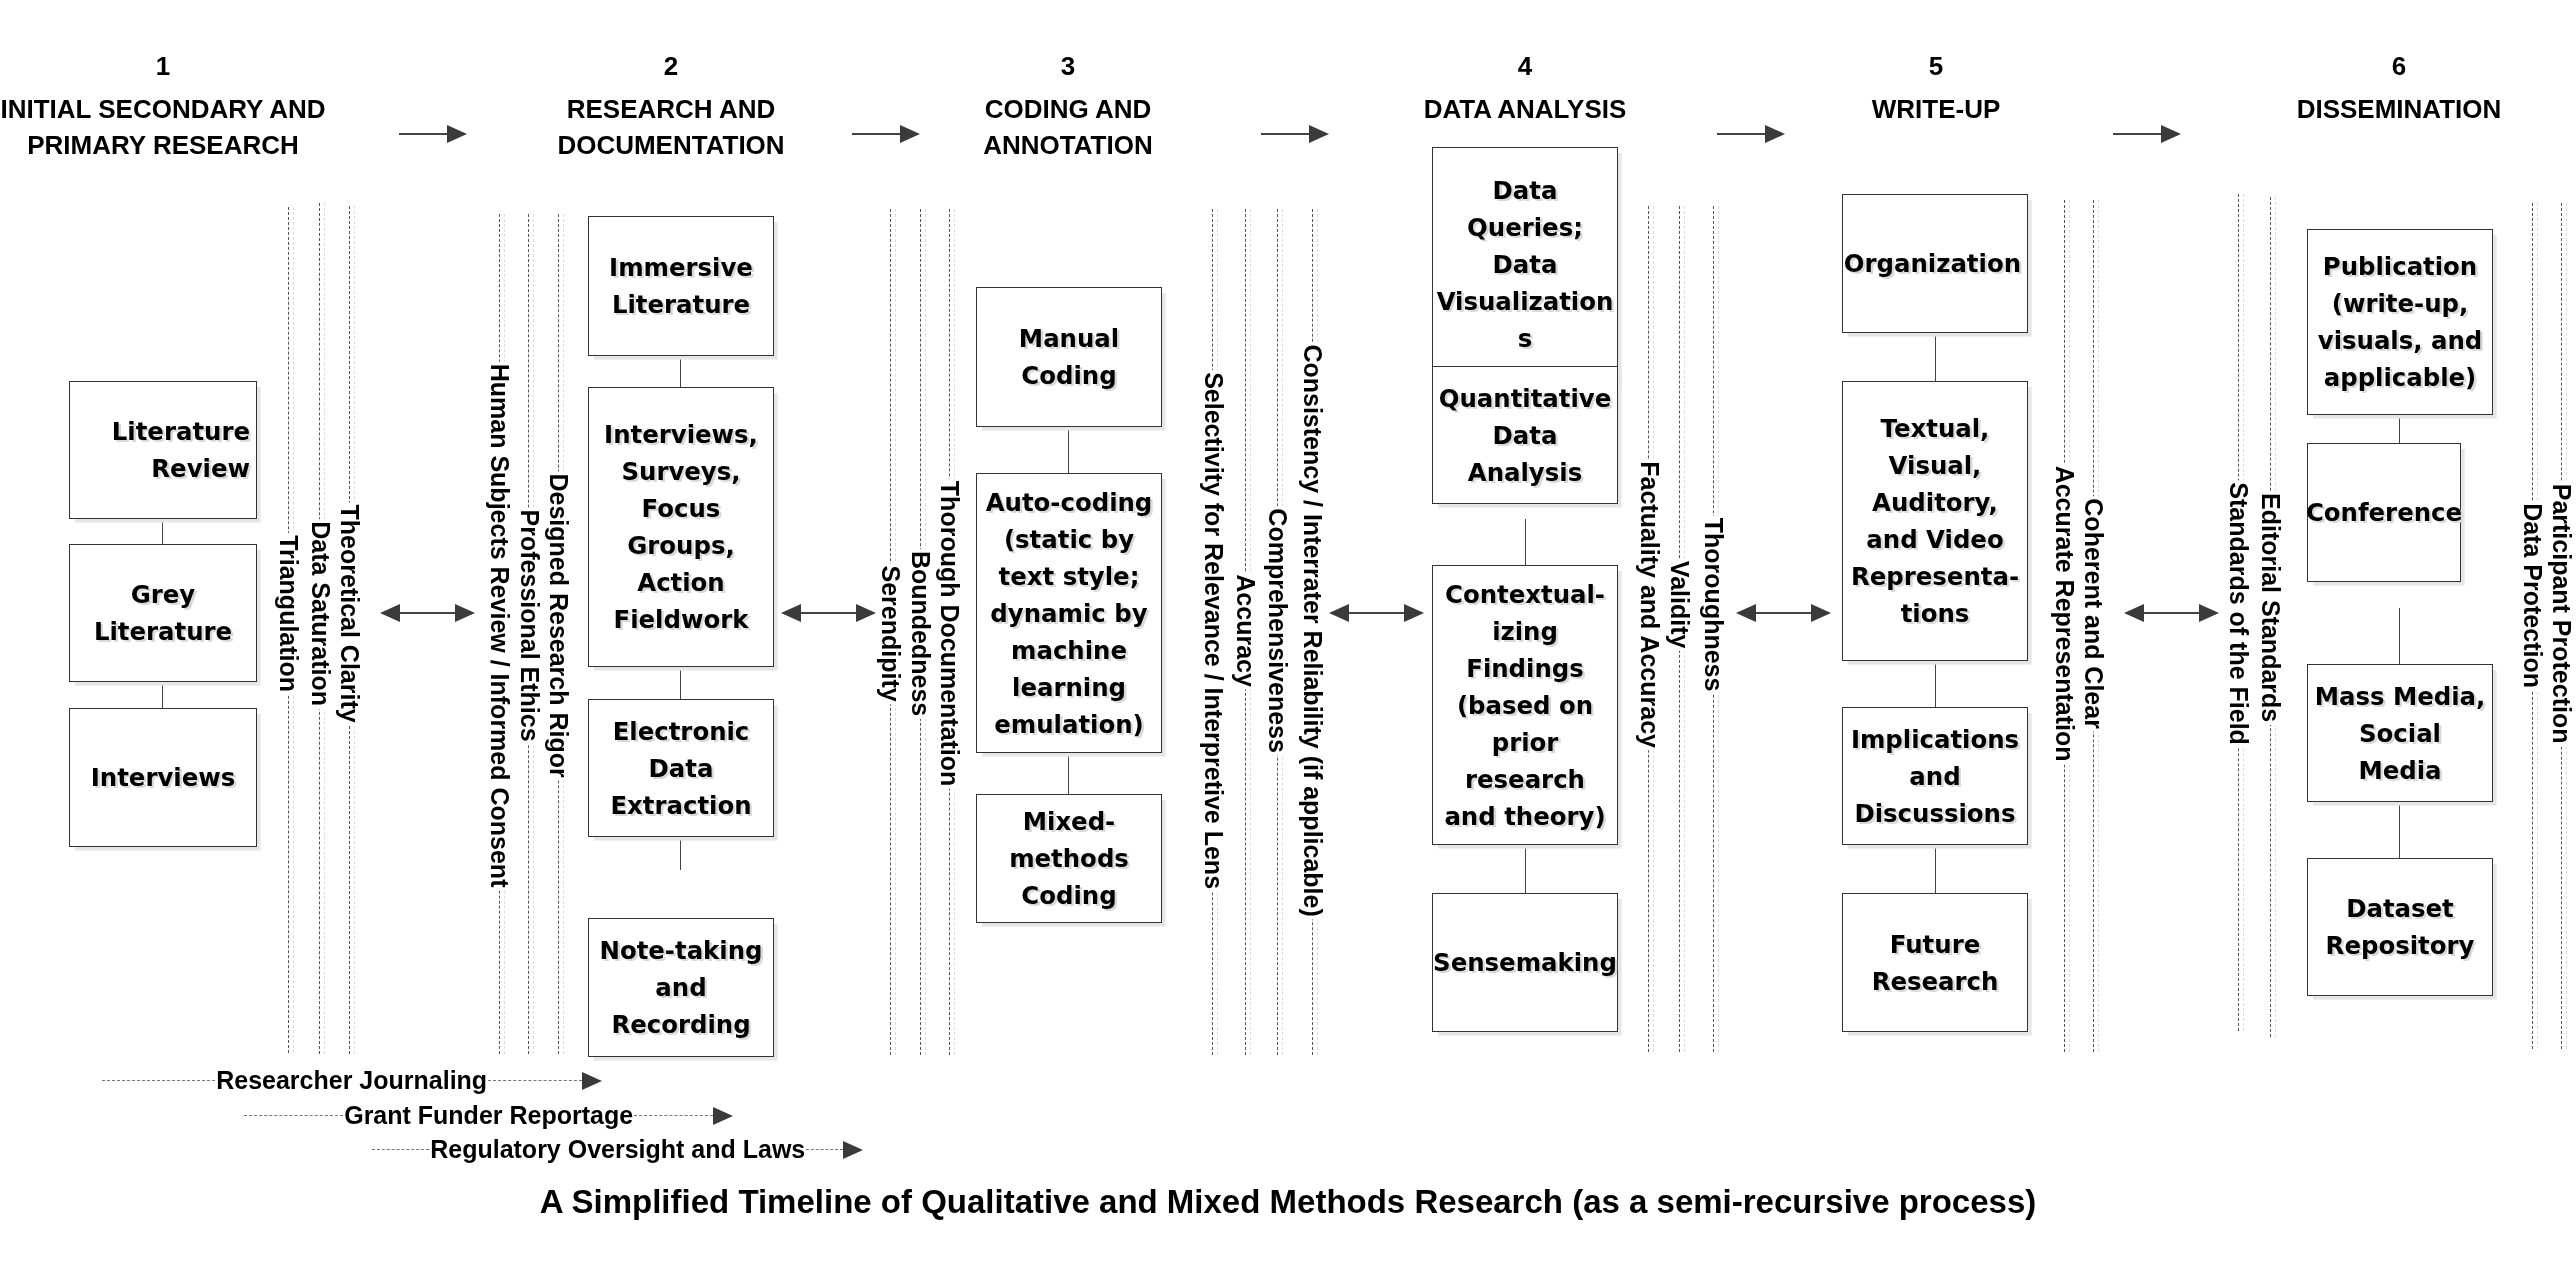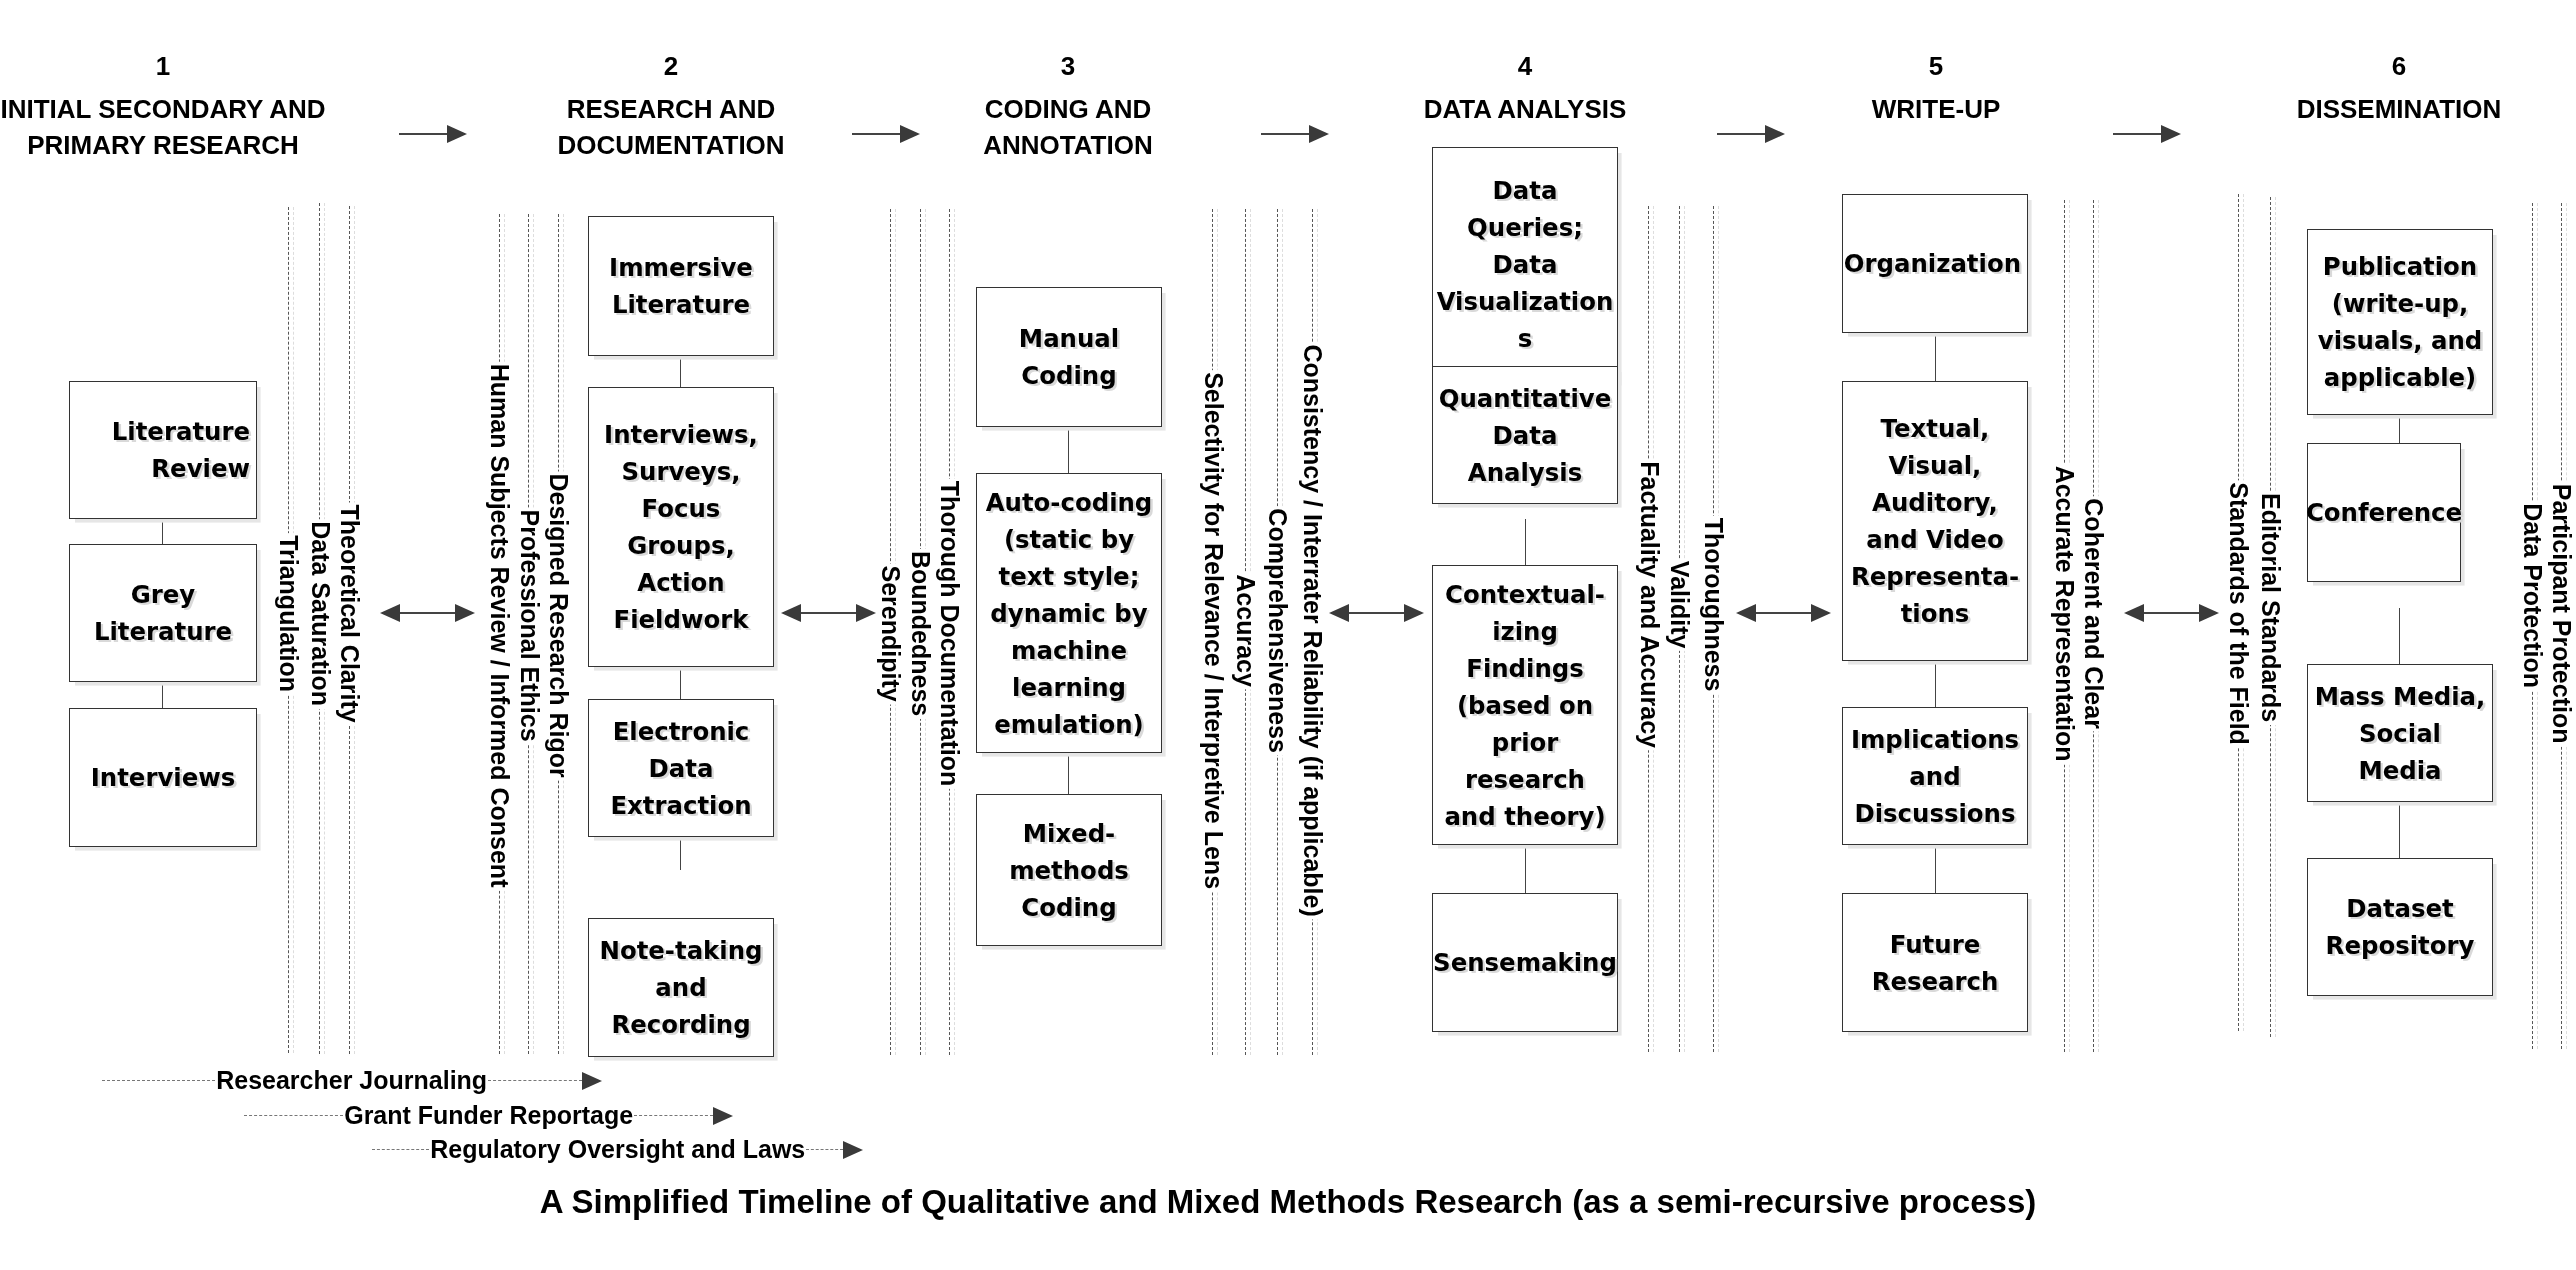--- a/index.html
+++ b/index.html
@@ -127,21 +127,21 @@
 <div class="vlabel" style="left:891px; top:634px;">Serendipity</div>
 
 <div class="conn" style="left:1068px; top:427px; height:46px;"></div>
 <div class="conn" style="left:1068px; top:753px; height:41px;"></div>
 <div class="box" style="left:976px; top:287px; width:186px; height:140px;">
     <span>Manual Coding</span>
   </div>
 <div class="box" style="left:976px; top:473px; width:186px; height:280px;">
     <span>Auto-coding (static by text style; dynamic by machine learning emulation)</span>
   </div>
-<div class="box" style="left:976px; top:794px; width:186px; height:152px;">
+<div class="box" style="left:976px; top:794px; width:186px; height:129px;">
     <span>Mixed-methods Coding</span>
   </div>
 
 <div class="dash" style="left:1212px; top:209px; height:846px;"></div>
 <div class="dash" style="left:1245px; top:209px; height:846px;"></div>
 <div class="dash" style="left:1277px; top:209px; height:846px;"></div>
 <div class="dash" style="left:1312px; top:209px; height:846px;"></div>
 <div class="vlabel" style="left:1313px; top:631px;">Consistency / Interrater Reliability (if applicable)</div>
 <div class="vlabel" style="left:1278px; top:631px;">Comprehensiveness</div>
 <div class="vlabel" style="left:1246px; top:631px;">Accuracy</div>

